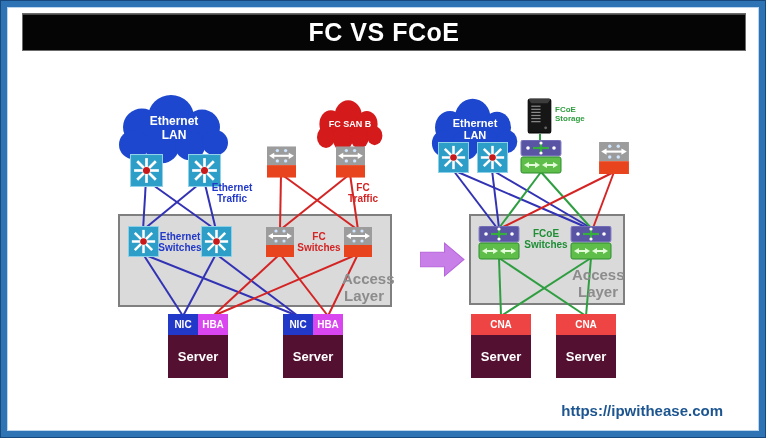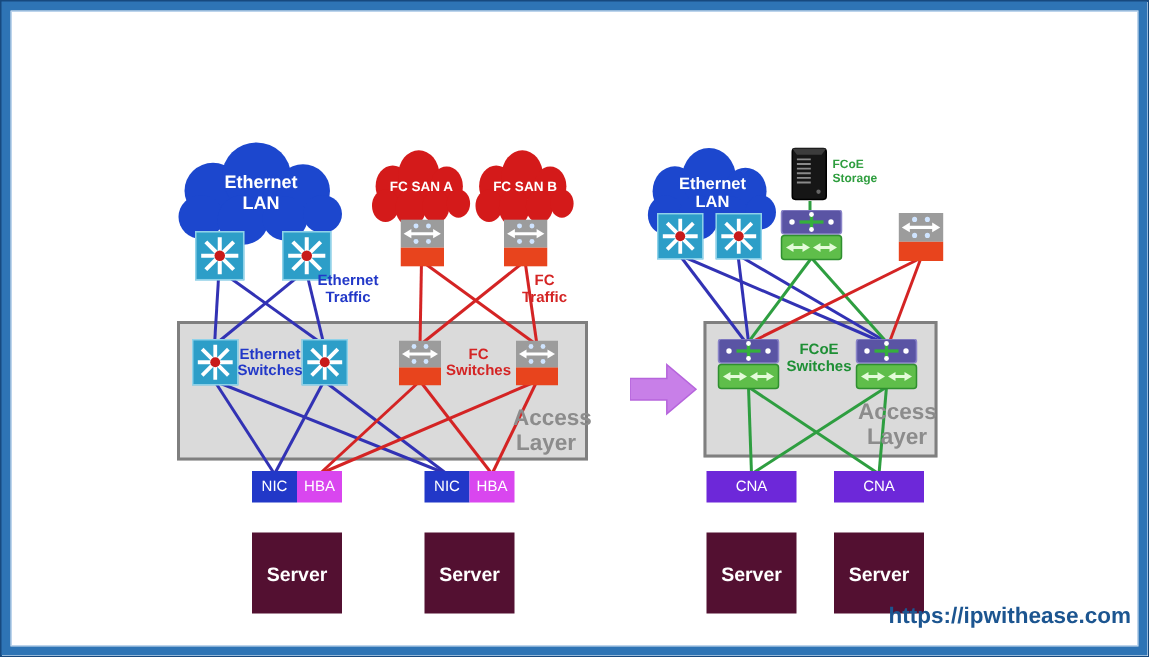--- a/index.html
+++ b/index.html
@@ -18,34 +18,37 @@
                justify-content:center;color:#fff;font-weight:bold;text-align:center;line-height:1.1;}
   .wires{position:absolute;left:0;top:0;z-index:2;}
   .accessbox{position:absolute;background:#DADADA;border:2px solid #7f7f7f;z-index:1;}
   .lbl{position:absolute;font-weight:bold;text-align:center;line-height:1.1;z-index:3;}
   .lbl.blue{color:#2238C8;} .lbl.red{color:#D42424;} .lbl.green{color:#1E8F35;}
   .lbl.gray{color:#8C8C8C;font-size:15px;text-align:right;}
   .icon{position:absolute;z-index:3;}
   .server{position:absolute;width:60px;z-index:3;}
   .adrow{display:flex;height:21px;}
   .ad{flex:1;display:flex;align-items:center;justify-content:center;color:#fff;
-      font-size:10px;font-weight:normal;}
-  .ad.nic{background:#2238C8;} .ad.hba{background:#d946ef;} .ad.cna{background:#6d28d9;}
-  .srvbody{height:54px;background:#531031;display:flex;align-items:center;justify-content:center;
-           color:#fff;font-size:13px;font-weight:bold;margin-top:20px;}
+      font-size:10px;font-weight:bold;}
+  .ad.nic{background:#2238C8;} .ad.hba{background:#d946ef;} .ad.cna{background:#ef4444;}
+  .srvbody{height:43px;background:#531031;display:flex;align-items:center;justify-content:center;
+           color:#fff;font-size:13px;font-weight:bold;}
   .storelabel{position:absolute;color:#2F9E3F;font-size:8px;font-weight:bold;line-height:1.15;z-index:3;}
-  .footer{position:absolute;left:526px;top:402px;width:228px;text-align:right;
+  .footer{position:absolute;left:495px;top:402px;width:228px;text-align:right;
           color:#1C5590;font-size:15px;font-weight:bold;z-index:3;}
 </style>
 </head>
 <body>
 
 <div id="canvas">
   <div class="frame"></div>
 
+  <div class="titlebar">
+    <span>FC VS FCoE</span>
+  </div>
 
   <div class="accessbox" style="left:118px;top:214px;width:270px;height:89px;"></div>
   <div class="accessbox" style="left:469px;top:214px;width:152px;height:87px;"></div>
 
   <svg class="wires" width="768" height="445">
     <g stroke="#3232B4" stroke-width="2">
       <line x1="146" y1="180" x2="143" y2="230"></line>
         <line x1="146" y1="180" x2="216" y2="230"></line>
       <line x1="204" y1="180" x2="143" y2="230"></line>
         <line x1="204" y1="180" x2="216" y2="230"></line>
@@ -98,32 +101,20 @@
       <circle cx="88" cy="36" r="18" fill="currentColor"></circle>
         <circle cx="20" cy="54" r="15" fill="currentColor"></circle>
       <circle cx="48" cy="56" r="17" fill="currentColor"></circle>
         <circle cx="76" cy="55" r="15" fill="currentColor"></circle>
       <circle cx="101" cy="52" r="13" fill="currentColor"></circle>
     </svg>
     <div class="cloud-label pre" style="font-size:12px;">Ethernet
 LAN</div>
   </div>
 
-  <div class="cloud" style="left:245px;top:98px;width:72px;height:58px;z-index:3;color:#D41A1A;">
-    <svg viewBox="0 0 120 80" preserveAspectRatio="none">
-      <circle cx="28" cy="36" r="19" fill="currentColor"></circle>
-        <circle cx="57" cy="26" r="23" fill="currentColor"></circle>
-      <circle cx="88" cy="36" r="18" fill="currentColor"></circle>
-        <circle cx="20" cy="54" r="15" fill="currentColor"></circle>
-      <circle cx="48" cy="56" r="17" fill="currentColor"></circle>
-        <circle cx="76" cy="55" r="15" fill="currentColor"></circle>
-      <circle cx="101" cy="52" r="13" fill="currentColor"></circle>
-    </svg>
-    <div class="cloud-label" style="font-size:9px;">FC SAN A</div>
-  </div>
 
   <div class="cloud" style="left:314px;top:98px;width:72px;height:58px;z-index:3;color:#D41A1A;">
     <svg viewBox="0 0 120 80" preserveAspectRatio="none">
       <circle cx="28" cy="36" r="19" fill="currentColor"></circle>
         <circle cx="57" cy="26" r="23" fill="currentColor"></circle>
       <circle cx="88" cy="36" r="18" fill="currentColor"></circle>
         <circle cx="20" cy="54" r="15" fill="currentColor"></circle>
       <circle cx="48" cy="56" r="17" fill="currentColor"></circle>
         <circle cx="76" cy="55" r="15" fill="currentColor"></circle>
       <circle cx="101" cy="52" r="13" fill="currentColor"></circle>

